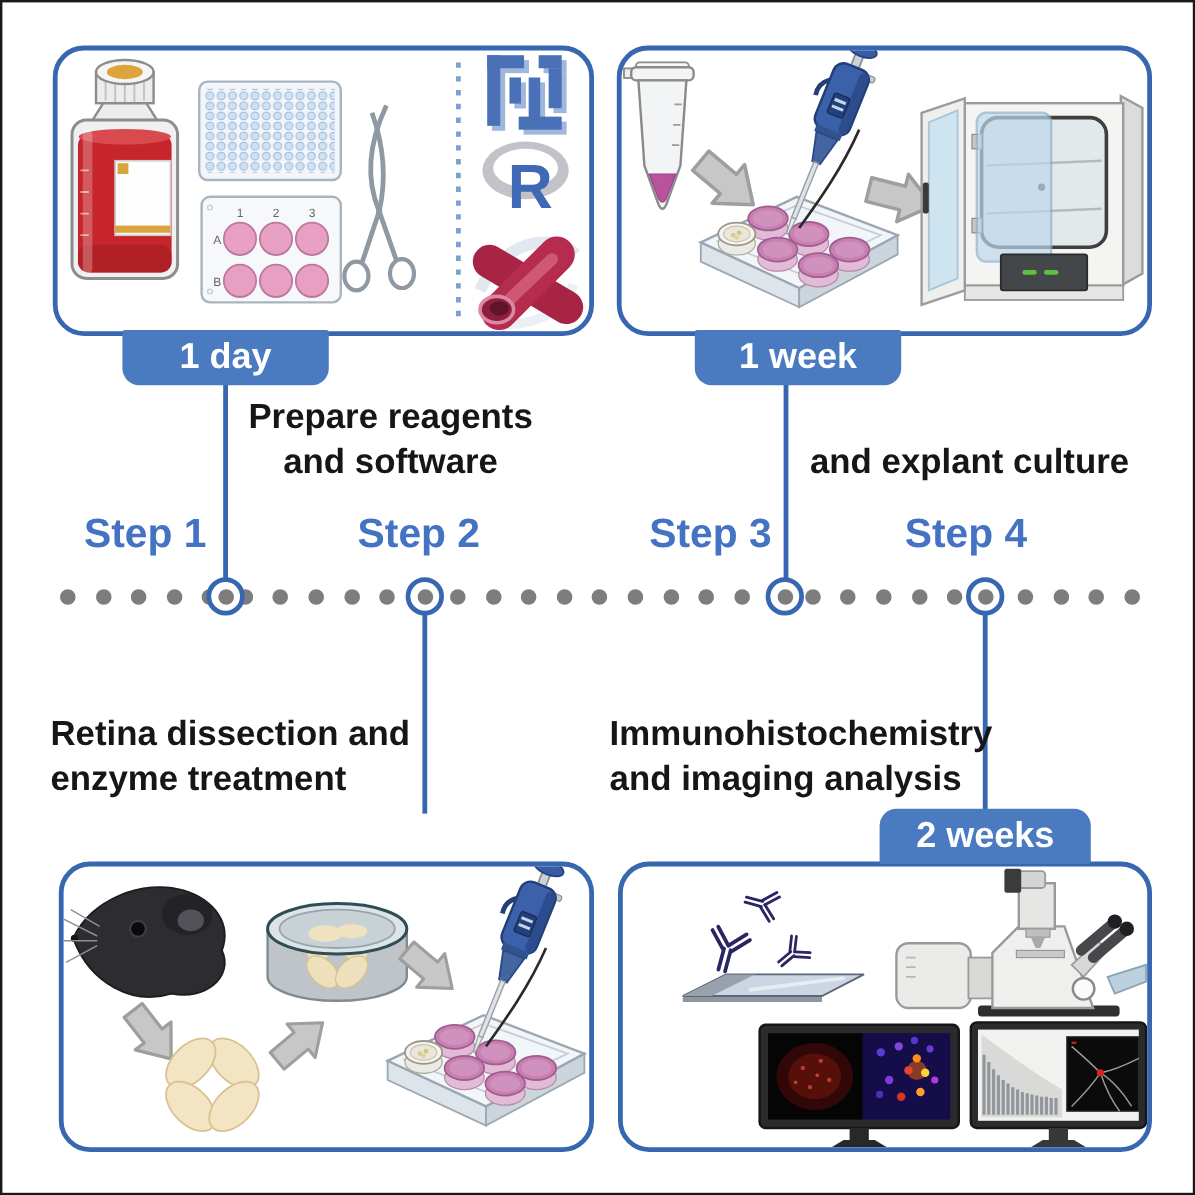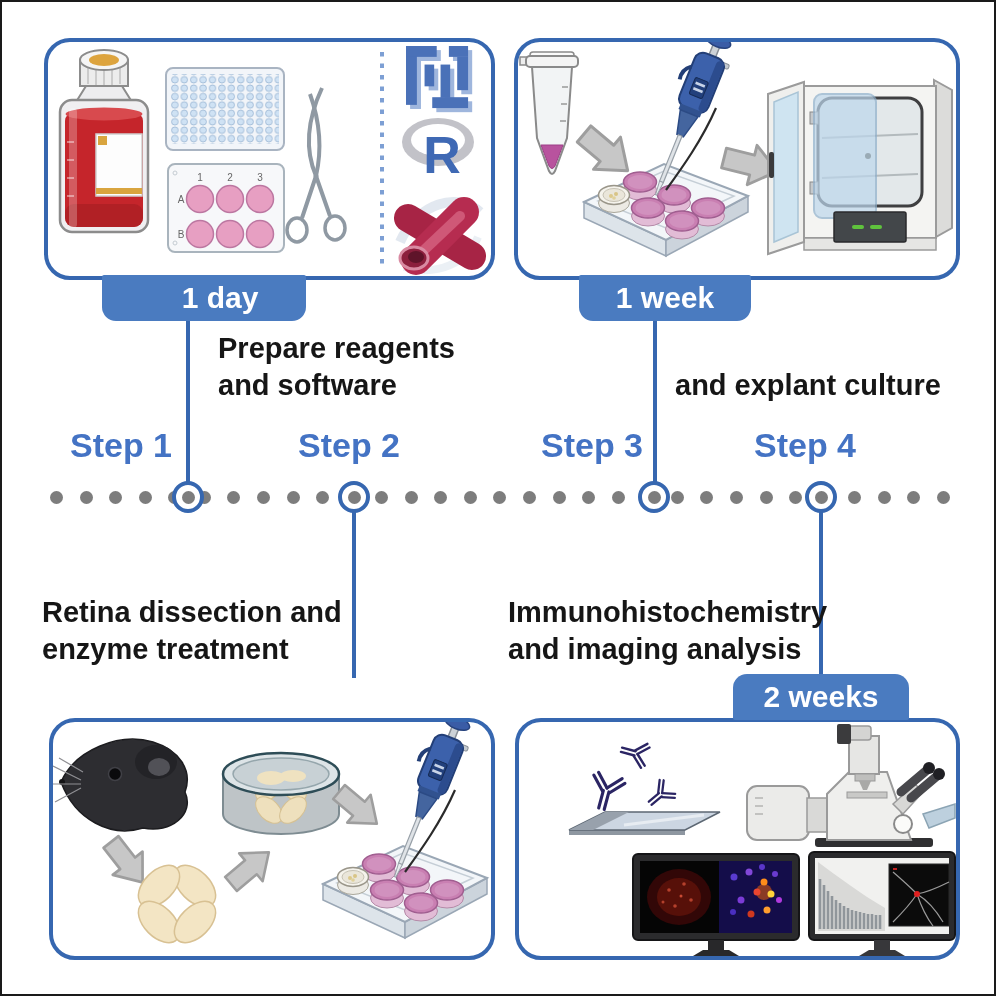--- a/index.html
+++ b/index.html
@@ -335,21 +335,21 @@
         <polygon points="340,234 386,234 376,228 350,228" fill="#37373a"></polygon>
       </g>
     </svg>
   </div>
 
   <div class="vline" style="left:183.75px;top:312px;height:168px;"></div>
   <div class="vline" style="left:349.75px;top:510px;height:166px;"></div>
   <div class="vline" style="left:650.75px;top:312px;height:168px;"></div>
   <div class="vline" style="left:816.75px;top:510px;height:166px;"></div>
 
-  <div class="badge top" style="left:100px;top:273px;width:172px;padding-left:32px;">1 day</div>
+  <div class="badge top" style="left:100px;top:273px;width:172px;">1 day</div>
   <div class="badge top" style="left:577px;top:273px;width:172px;">1 week</div>
   <div class="badge bottom" style="left:731px;top:672px;width:176px;">2 weeks</div>
 
   <div class="dots">
       <span class="dot"></span>
       <span class="dot"></span>
       <span class="dot"></span>
       <span class="dot"></span>
       <span class="dot"></span>
       <span class="dot"></span>
@@ -391,21 +391,21 @@
     </div>
   <div class="step-circle" style="left:803px;">
       <span class="cdot"></span>
     </div>
 
   <div class="step-label" style="left:68px;top:424px;">Step 1</div>
   <div class="step-label" style="left:296px;top:424px;">Step 2</div>
   <div class="step-label" style="left:539px;top:424px;">Step 3</div>
   <div class="step-label" style="left:752px;top:424px;">Step 4</div>
 
-  <div class="desc" style="left:216px;top:328px;">
+  <div class="desc" style="left:205px;top:328px;text-align:center;">
     <span>Prepare reagents</span><br><span>and software</span>
   </div>
   <div class="desc" style="left:673px;top:328px;">
     <br><span>and explant culture</span>
   </div>
   <div class="desc" style="left:40px;top:592px;">
     <span>Retina dissection and</span><br><span>enzyme treatment</span>
   </div>
   <div class="desc" style="left:506px;top:592px;">
     <span>Immunohistochemistry</span><br><span>and imaging analysis</span>

